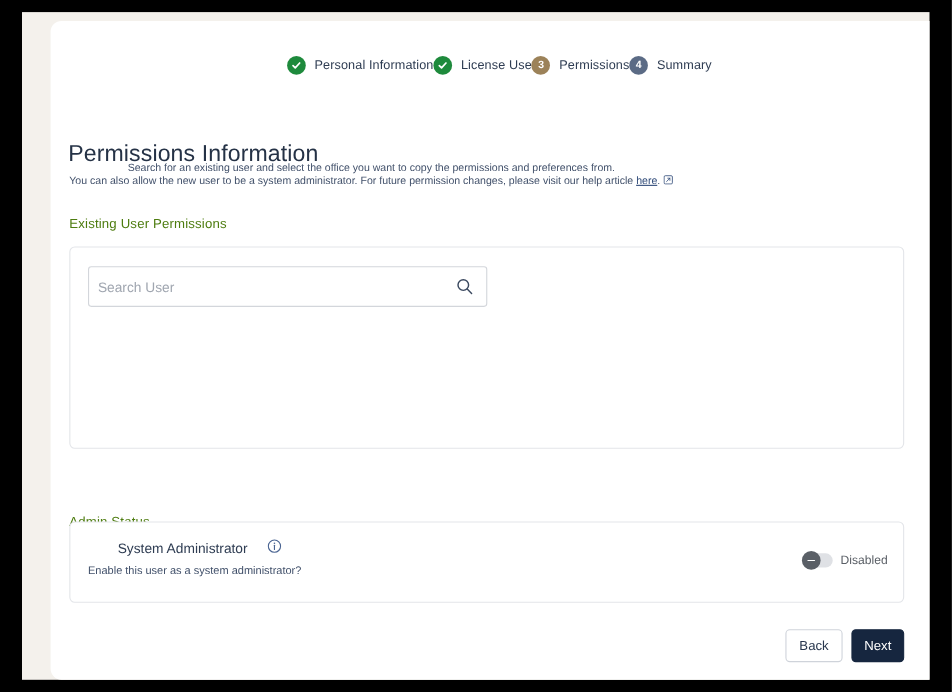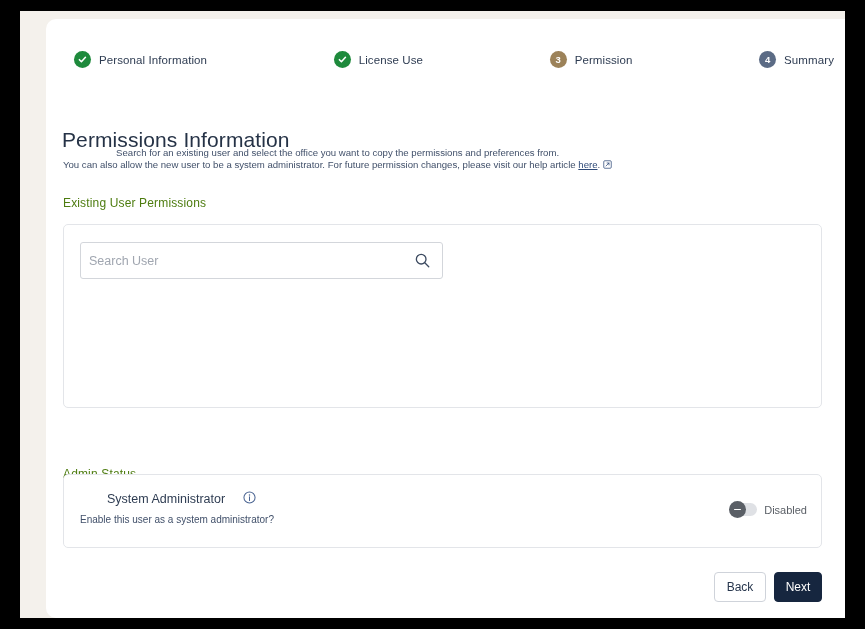--- a/index.html
+++ b/index.html
@@ -42,21 +42,21 @@
     overflow: hidden;
   }
 
   
   #stepper {
     position: absolute;
     left: 28px;
     top: 32px;
     width: 760px;
     display: flex;
-    justify-content: space-between;
+    justify-content: center;
     align-items: center;
   }
   .step {
     display: flex;
     align-items: center;
     gap: 8px;
   }
   .step-badge {
     width: 17px;
     height: 17px;
@@ -301,21 +301,21 @@
           <span class="step-badge done">
             <svg width="11" height="11" viewBox="0 0 12 12" aria-hidden="true">
               <path d="M2.6 6.2 L4.8 8.4 L9.2 3.6" fill="none" stroke="#ffffff" stroke-width="1.7" stroke-linecap="round" stroke-linejoin="round"></path>
             </svg>
           </span>
           <span class="step-label">License Use</span>
         </div>
 
         <div class="step">
           <span class="step-badge current">3</span>
-          <span class="step-label">Permission</span>
+          <span class="step-label">Permissions</span>
         </div>
 
         <div class="step">
           <span class="step-badge upcoming">4</span>
           <span class="step-label">Summary</span>
         </div>
 
       </div>
 
       <h1 id="page-title">Permissions Information</h1>

